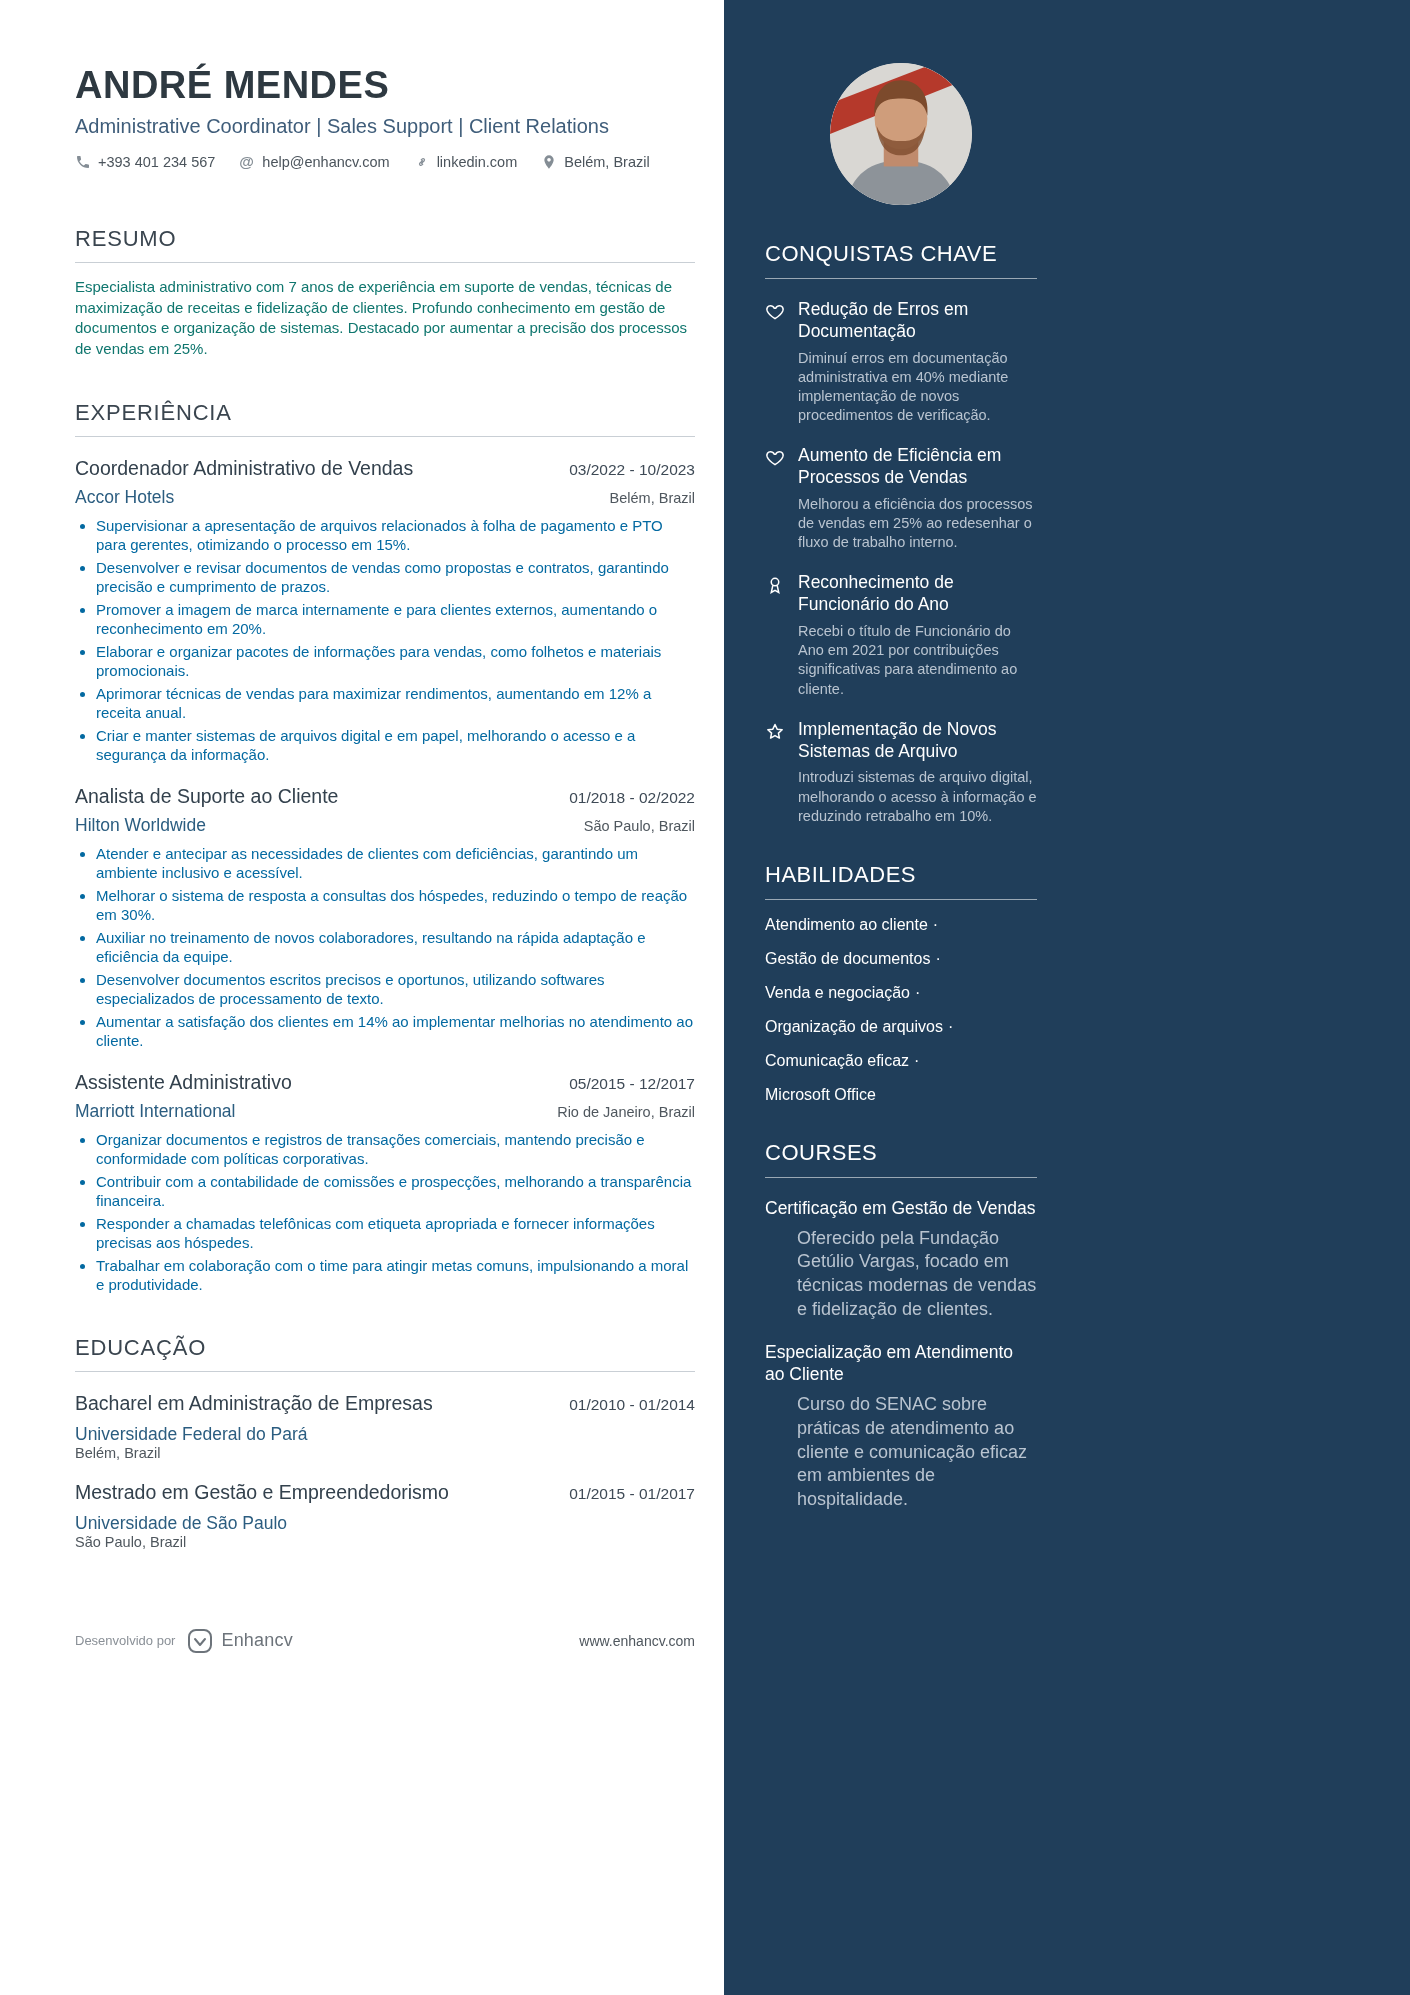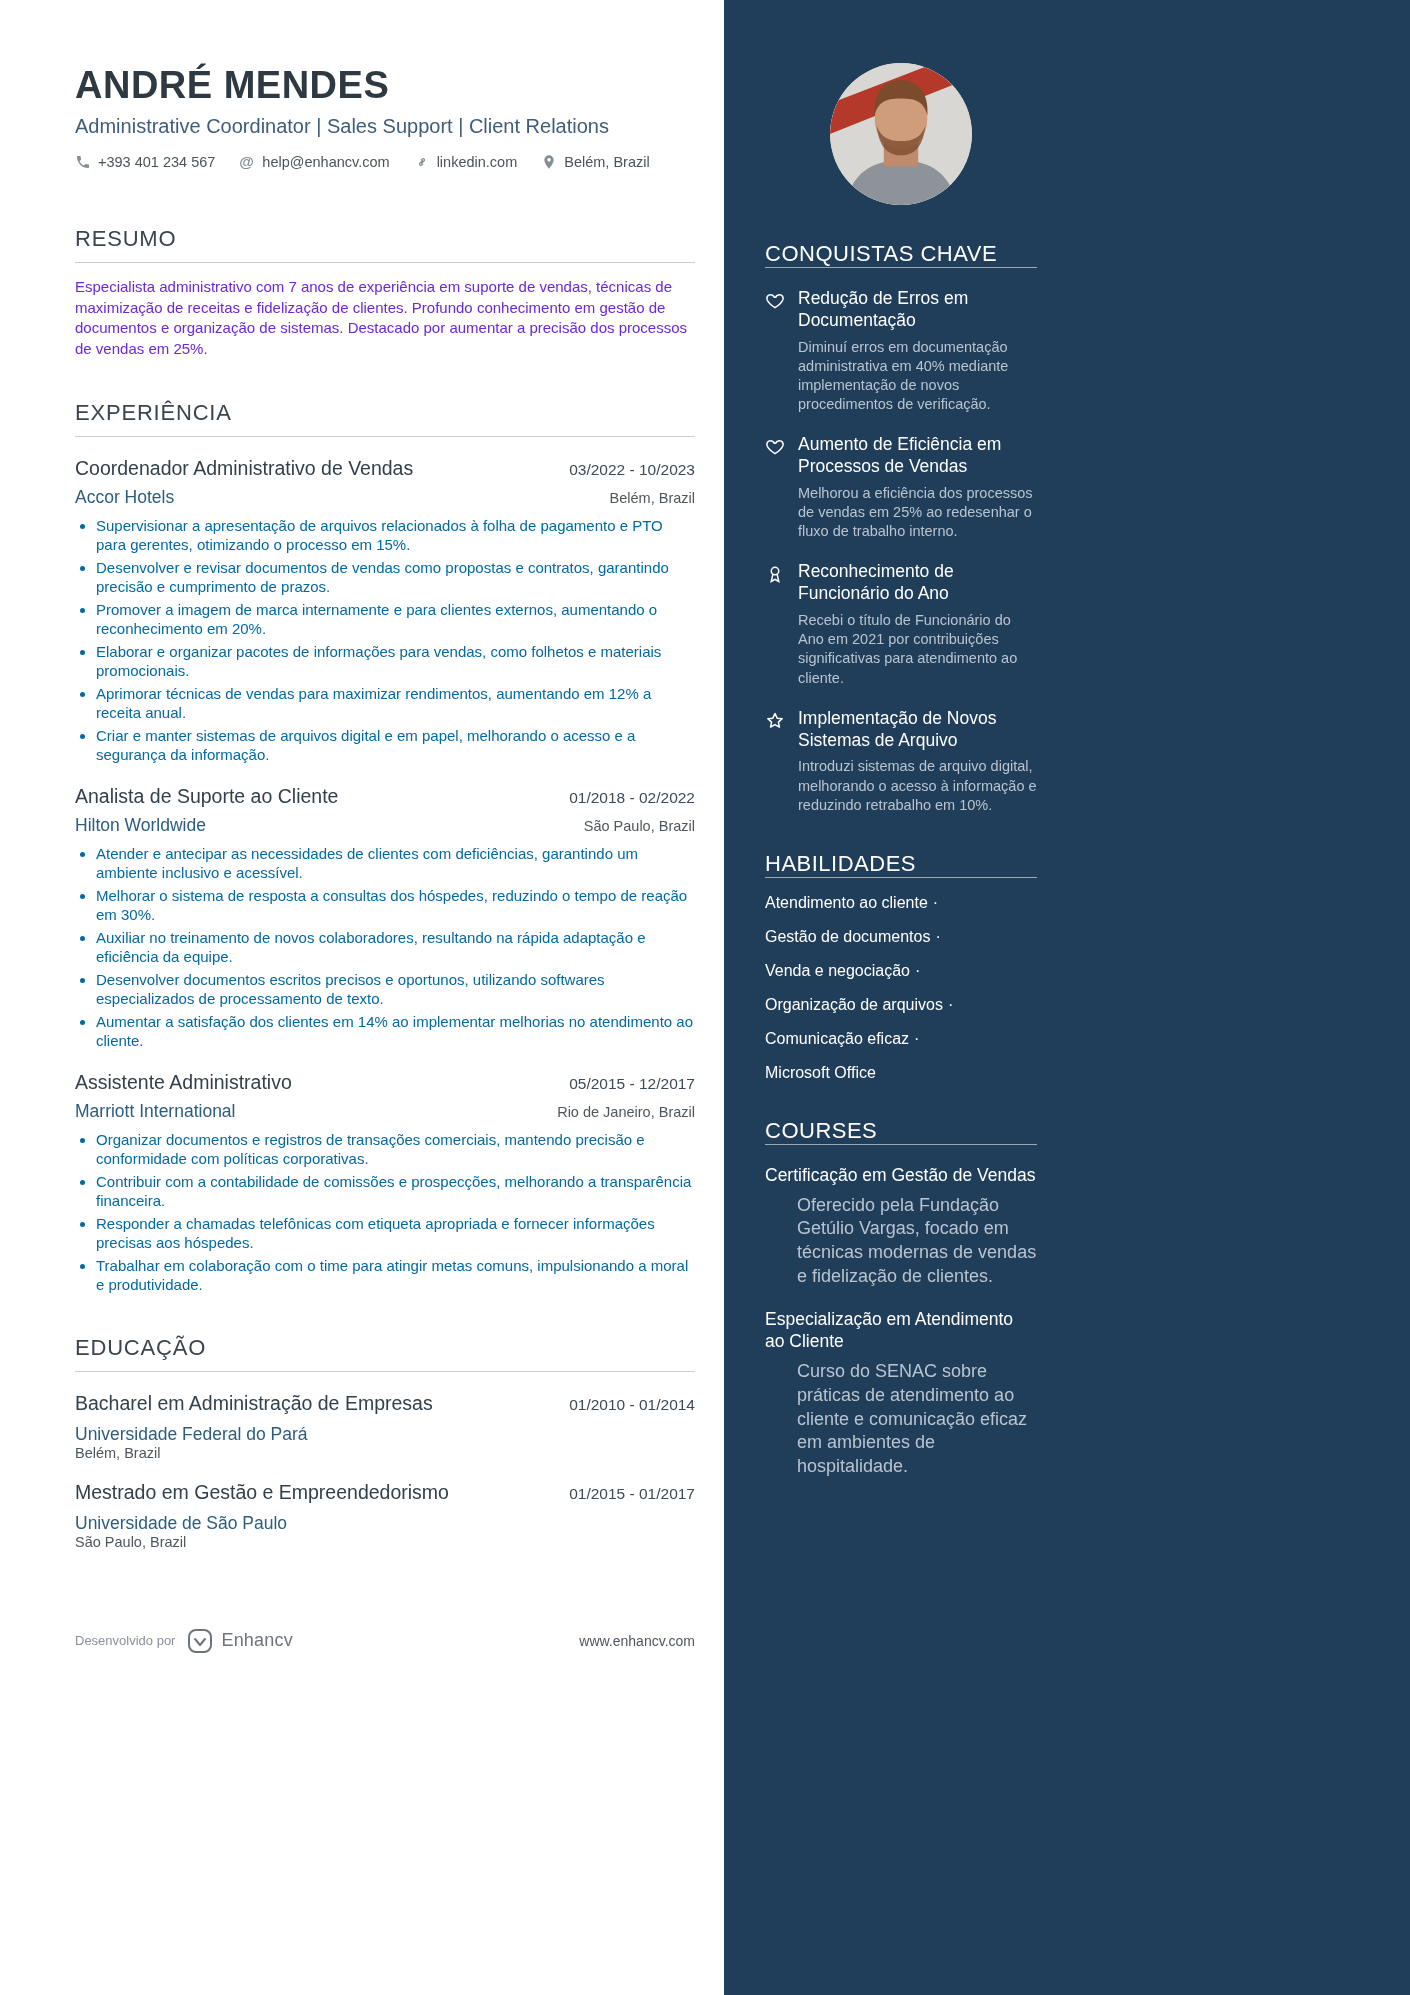--- a/index.html
+++ b/index.html
@@ -15,21 +15,21 @@
   .contact-row { display:flex; align-items:center; gap:24px; margin-top:16px; }
   .contact-item { display:flex; align-items:center; gap:7px; font-size:14.5px; color:#4b545c; }
   .cicon { width:16px; height:16px; color:#848d95; flex:0 0 auto; display:inline-flex; }
   .cicon svg { width:16px; height:16px; }
   .at-glyph { font-size:15px; color:#848d95; font-weight:700; line-height:1; }
 
   .m-section { margin-top:56px; }
   .m-section.tight { margin-top:40px; }
   .m-head { font-size:22px; font-weight:500; color:#3a454f; letter-spacing:0.8px;
             padding-bottom:10px; border-bottom:1px solid #c9cfd5; }
-  .resumo-text { margin-top:14px; font-size:15px; line-height:1.38; color:#6d28d9; }
+  .resumo-text { margin-top:14px; font-size:15px; line-height:1.38; color:#0f766e; }
 
   .job { margin-top:20px; }
   .row-split { display:flex; justify-content:space-between; align-items:baseline; }
   .job-title { font-size:19.5px; font-weight:500; color:#33414d; }
   .job-dates { font-size:15.5px; font-weight:500; color:#3e4a56; white-space:nowrap; }
   .company-row { margin-top:7px; }
   .company { font-size:17.5px; font-weight:500; color:#2b5d80; }
   .location { font-size:14.5px; color:#4f575e; white-space:nowrap; }
   ul.bullets { margin-top:8px; padding-left:21px; }
   ul.bullets li { font-size:15px; line-height:1.3; color:#0369a1; margin-bottom:3px; }
@@ -47,21 +47,21 @@
   .website { margin-left:auto; font-size:14px; color:#4f575e; }
 
   
   .sidebar { flex:1; background:#203e5a; padding:63px 0 0 41px; }
   .sidebar-inner { width:272px; }
   .photo { width:142px; height:142px; border-radius:50%; margin:0 auto; overflow:hidden; background:#d9d7d3; }
   .photo svg { display:block; width:142px; height:142px; }
 
   .s-section { margin-top:36px; }
   .s-head { font-size:22px; font-weight:500; color:#ffffff; letter-spacing:0.5px;
-            border-bottom:1px solid rgba(255,255,255,0.55); }
+            padding-bottom:11px; border-bottom:1px solid rgba(255,255,255,0.55); }
   .ach-item { display:flex; gap:13px; margin-top:20px; }
   .ach-icon { width:20px; flex:0 0 auto; color:#ffffff; margin-top:3px; }
   .ach-icon svg { width:20px; height:20px; }
   .ach-title { font-size:17.5px; font-weight:500; color:#ffffff; line-height:1.25; }
   .ach-desc { margin-top:6px; font-size:14.5px; line-height:1.32; color:#b9c4d0; }
 
   .skill { margin-top:16px; font-size:16px; color:#ffffff; }
   .skill .dot { margin-left:5px; color:#ffffff; }
 
   .course { margin-top:19px; }

